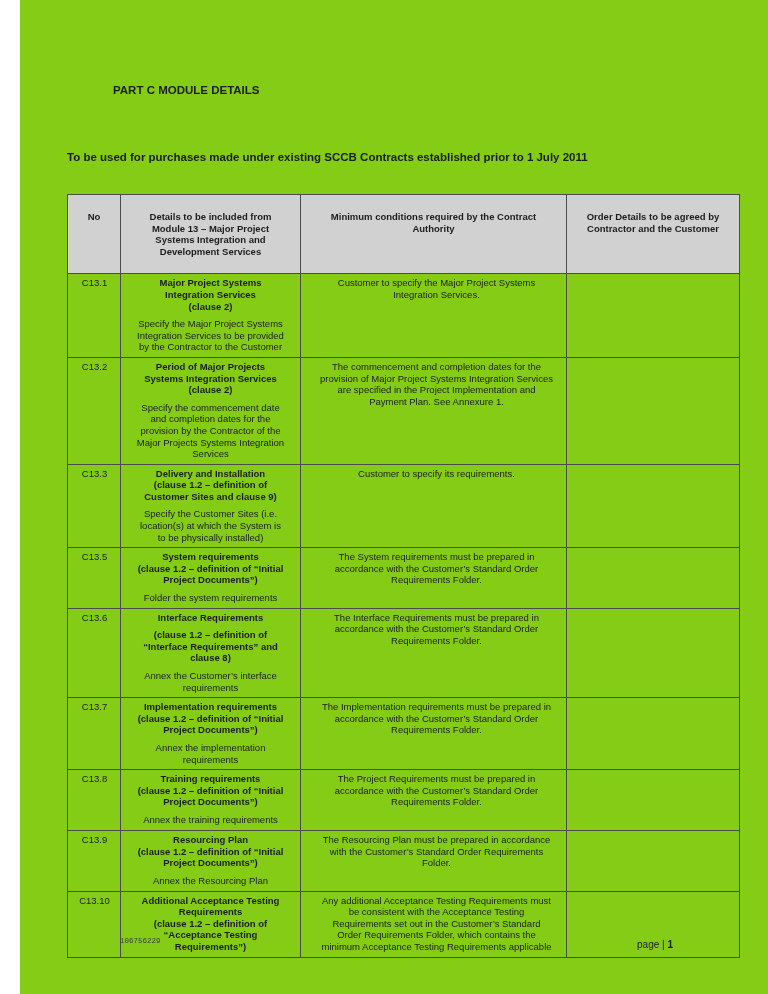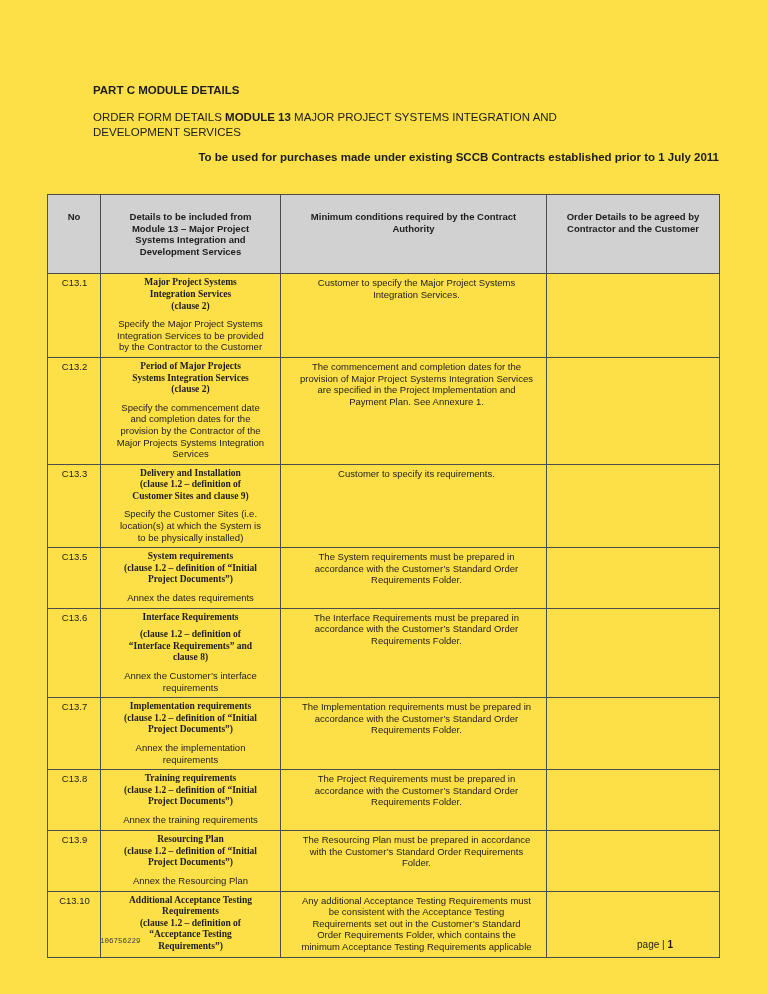--- a/index.html
+++ b/index.html
@@ -1,69 +1,67 @@
 <!DOCTYPE html>
 <html><head>
 <meta charset="utf-8">
 <style>
   html,body{margin:0;padding:0;}
   body{
     width:768px;height:994px;background:#ffffff;position:relative;
     font-family:"Liberation Sans",sans-serif;color:#1c1c1c;
     -webkit-font-smoothing:antialiased;
   }
-  .page{position:absolute;inset:0;background:#fde047;overflow:hidden;}
+  .page{position:absolute;inset:0;background:#84cc16;overflow:hidden;margin-left:20px;}
   .title{
     position:absolute;left:93px;top:84px;
     font-size:11.5px;font-weight:bold;white-space:pre-line;
   }
   .subtitle{
     position:absolute;left:93px;top:110px;margin:0;
     font-size:11.5px;line-height:15px;white-space:pre-line;
   }
   .subtitle .b{font-weight:bold;}
   .usage-note{
     position:absolute;left:47px;top:151px;width:672px;margin:0;
-    text-align:right;font-size:11.5px;font-weight:bold;white-space:pre-line;
+    text-align:left;font-size:11.5px;font-weight:bold;white-space:pre-line;
   }
   table.order-table{
     position:absolute;left:47px;top:194px;width:672px;
     border-collapse:collapse;table-layout:fixed;
     font-size:9.5px;line-height:11.6px;color:#1c1c1c;
   }
   .order-table th,.order-table td{
     border:1px solid #4c4c4c;vertical-align:top;
     padding:3px 6px 4px 6px;overflow:hidden;text-align:center;
   }
   .order-table th{
     background:#d1d1d1;font-weight:bold;text-align:center;
     white-space:pre-line;padding:16px 3px;
   }
   .order-table td p{margin:0;white-space:pre-line;}
   .order-table td p + p{margin-top:6px;}
-  .order-table p.b{font-weight:bold;font-family:Liberation Serif, serif;}
+  .order-table p.b{font-weight:bold;}
   td.c-no{padding-left:7px;}
   td.c-cond{padding-left:13px;padding-right:7px;}
   .footer-doc{
     position:absolute;left:100px;top:937px;font-size:7.5px;color:#3d3d3d;font-family:Liberation Mono, monospace;
   }
   .footer-page{
     position:absolute;right:95px;top:939px;font-size:10px;white-space:nowrap;
   }
   .footer-page .b{font-weight:bold;}
 </style>
 </head>
 <body>
 
 <div class="page">
 
   <div class="title">PART C MODULE DETAILS</div>
 
-  <p class="subtitle"><span>ORDER FORM DETAILS </span><span class="b">MODULE 13</span><span> MAJOR PROJECT SYSTEMS INTEGRATION AND
-DEVELOPMENT SERVICES</span></p>
 
   <p class="usage-note">To be used for purchases made under existing SCCB Contracts established prior to 1 July 2011</p>
 
   <table class="order-table">
     <colgroup>
       <col style="width:53px">
         <col style="width:180px">
         <col style="width:266px">
         <col style="width:173px">
     </colgroup>
@@ -131,21 +129,21 @@
             <p>Customer to specify its requirements.</p>
           </td>
         <td class="c-order"></td>
       </tr>
       <tr style="height:57px">
         <td class="c-no">C13.5</td>
         <td class="c-details">
             <p class="b">System requirements
 (clause 1.2 – definition of “Initial
 Project Documents”)</p>
-            <p>Annex the dates requirements</p>
+            <p>Folder the system requirements</p>
           </td>
         <td class="c-cond">
             <p>The System requirements must be prepared in
 accordance with the Customer’s Standard Order
 Requirements Folder.</p>
           </td>
         <td class="c-order"></td>
       </tr>
       <tr style="height:87px">
         <td class="c-no">C13.6</td>

